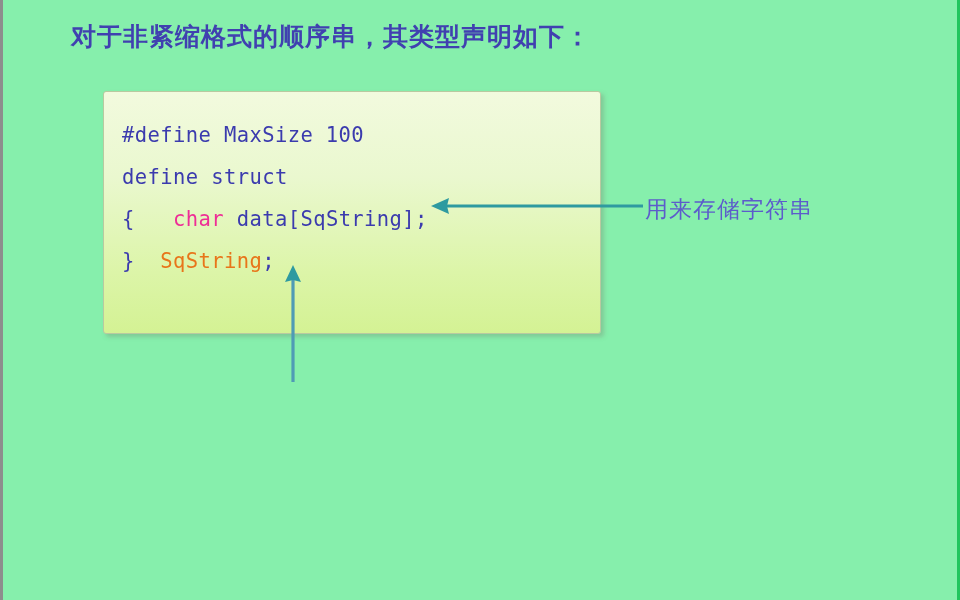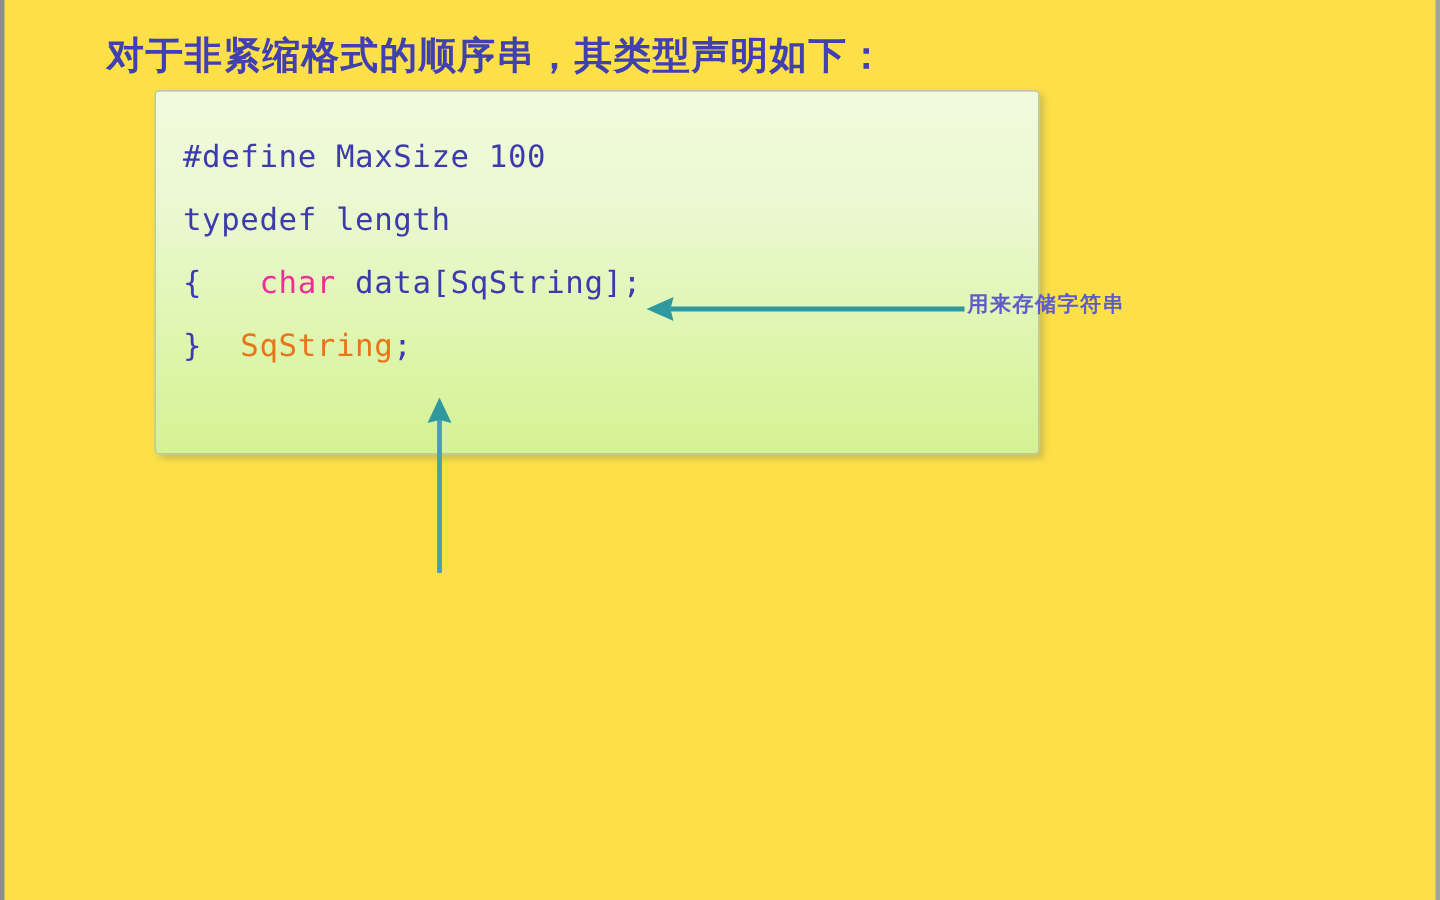--- a/index.html
+++ b/index.html
@@ -7,44 +7,44 @@
     padding: 0;
     background: #ffffff;
   }
   body {
     font-family: "Liberation Sans", sans-serif;
   }
   #slide {
     position: relative;
     width: 960px;
     height: 600px;
-    background: #fde047;
+    background: #86efac;
     overflow: hidden;
     box-sizing: border-box;
     border-left: 3px solid #8d8d8d;
-    border-right: 3px solid #a3a3a3;
+    border-right: 3px solid #22c55e;
   }
   
   #title {
     position: absolute;
     left: 68px;
     top: 20px;
     font-family: "DejaVu Serif", serif;
     font-size: 25px;
     font-weight: 700;
     letter-spacing: 1px;
     color: #4040b0;
     white-space: nowrap;
   }
   
   #code-box {
     position: absolute;
     left: 100px;
-    top: 60px;
-    width: 590px;
+    top: 91px;
+    width: 498px;
     height: 243px;
     box-sizing: border-box;
     background: linear-gradient(180deg, #f2fade 0%, #eaf8cf 35%, #dcf5a8 75%, #d4f294 100%);
     border: 1px solid #b9c9a0;
     border-radius: 3px;
     box-shadow: 3px 3px 4px rgba(120,130,110,0.35);
     padding: 22px 16px 0 18px;
   }
   .code-line {
     font-family: "DejaVu Sans Mono", monospace;
@@ -63,41 +63,41 @@
     position: absolute;
     overflow: visible;
   }
   #arrow-horizontal { left: 424px; top: 194px; }
   #arrow-vertical   { left: 276px; top: 262px; }
 
   
   .annotation {
     position: absolute;
     font-family: "DejaVu Serif", serif;
-    font-size: 14px;
-    font-weight: 700;
+    font-size: 23px;
+    font-weight: 400;
     letter-spacing: 1px;
     color: #5c5ccb;
     white-space: nowrap;
   }
   #annotation-data   { left: 642px; top: 194px; }
   #annotation-length { left: 167px; top: 390px; }
 </style>
 </head>
 <body>
 
 <div id="slide">
 
   <div id="title">对于非紧缩格式的顺序串，其类型声明如下：</div>
 
   <div id="code-box">
 
     <div class="code-line"><span>#define MaxSize 100</span></div>
 
-    <div class="code-line"><span>typedef length</span></div>
+    <div class="code-line"><span>define struct</span></div>
 
     <div class="code-line"><span class="punct">{</span><span>   </span><span class="kw-type">char</span><span> data[SqString];</span></div>
 
 
     <div class="code-line"><span class="punct">}</span><span>  </span><span class="kw-typename">SqString</span><span class="punct">;</span></div>
   </div>
 
   <svg id="arrow-horizontal" class="arrow-svg" width="220" height="24">
     <line x1="216" y1="12" x2="20" y2="12" stroke="#2e9aa0" stroke-width="3.2"></line>
     <polygon points="4,12 22,4 20,12 22,20" fill="#2e9aa0"></polygon>

